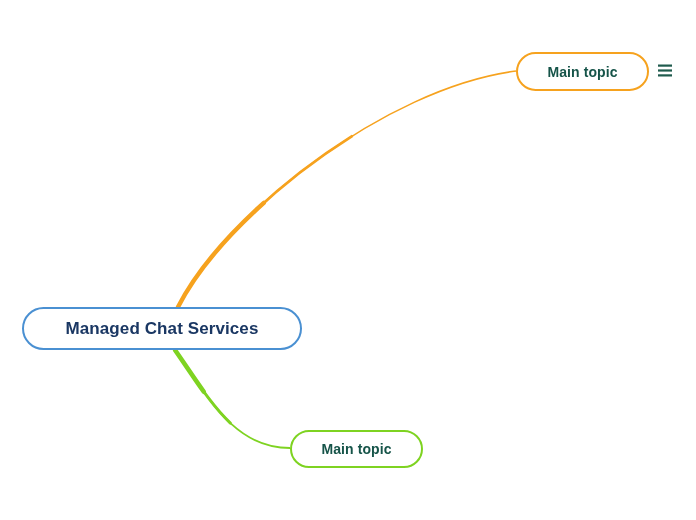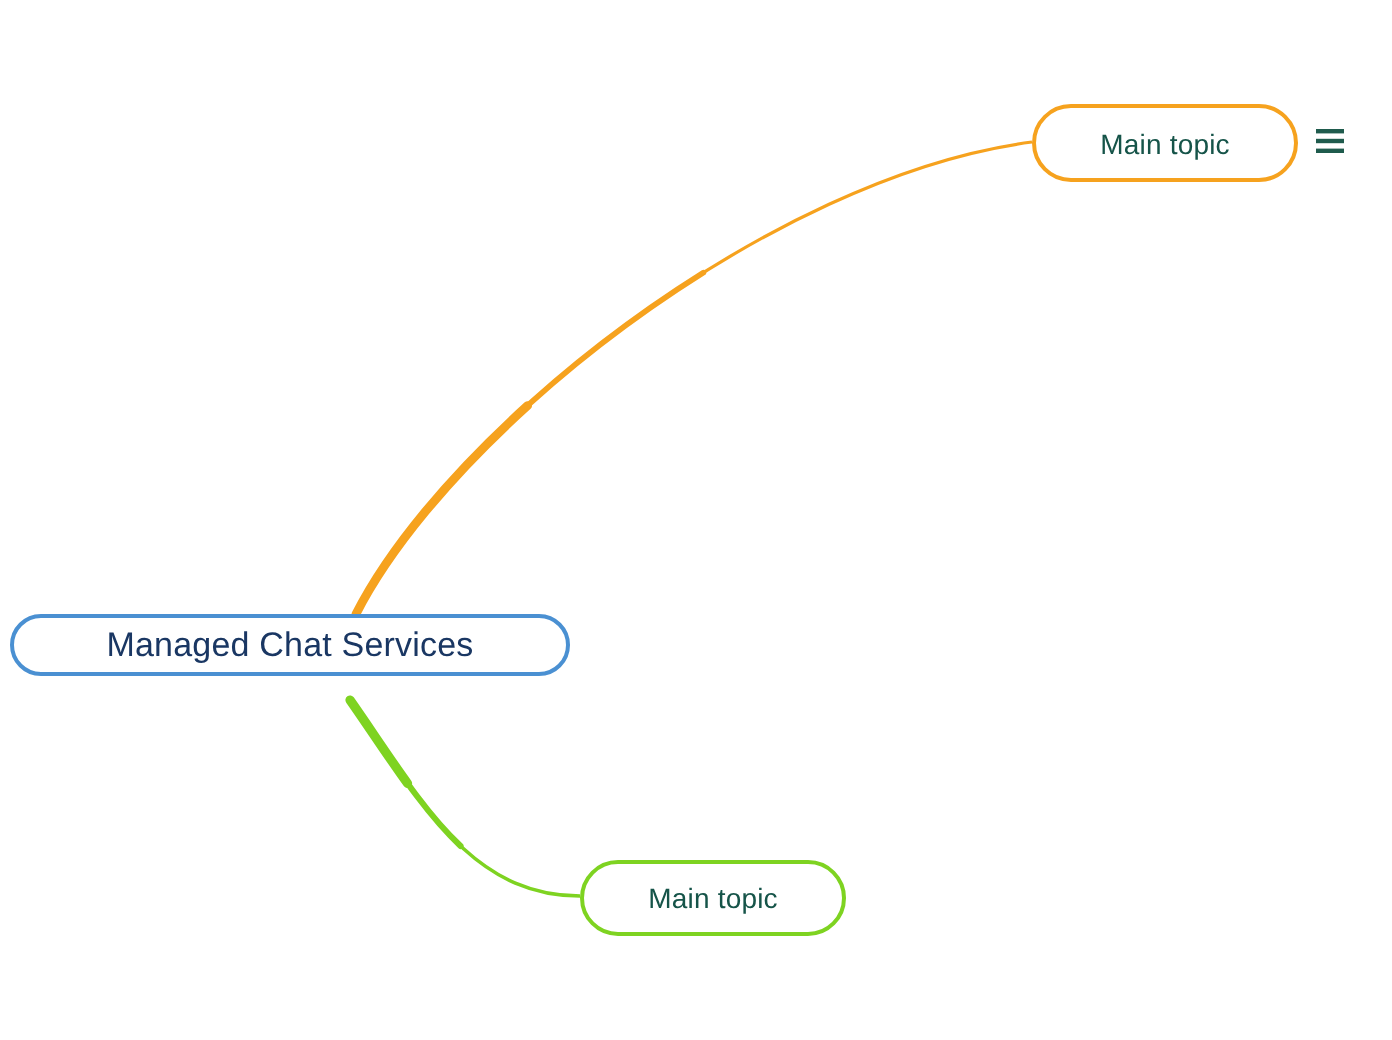--- a/index.html
+++ b/index.html
@@ -34,29 +34,29 @@
     display: flex;
     align-items: center;
     justify-content: center;
     background: #ffffff;
     border-style: solid;
     border-width: 2px;
     cursor: pointer;
     user-select: none;
   }
   .topic-label {
-    font-weight: normal;
+    font-weight: bold;
     white-space: nowrap;
     letter-spacing: 0.1px;
   }
   .root-topic {
-    left: 5px;
+    left: 22px;
     top: 307px;
     width: 280px;
-    height: 31px;
+    height: 43px;
     border-color: #4a90d2;
     border-radius: 22px;
   }
   .root-topic .topic-label {
     font-size: 17px;
     color: #1a3763;
   }
   .branch-topic .topic-label {
     font-size: 14px;
     color: #165449;

